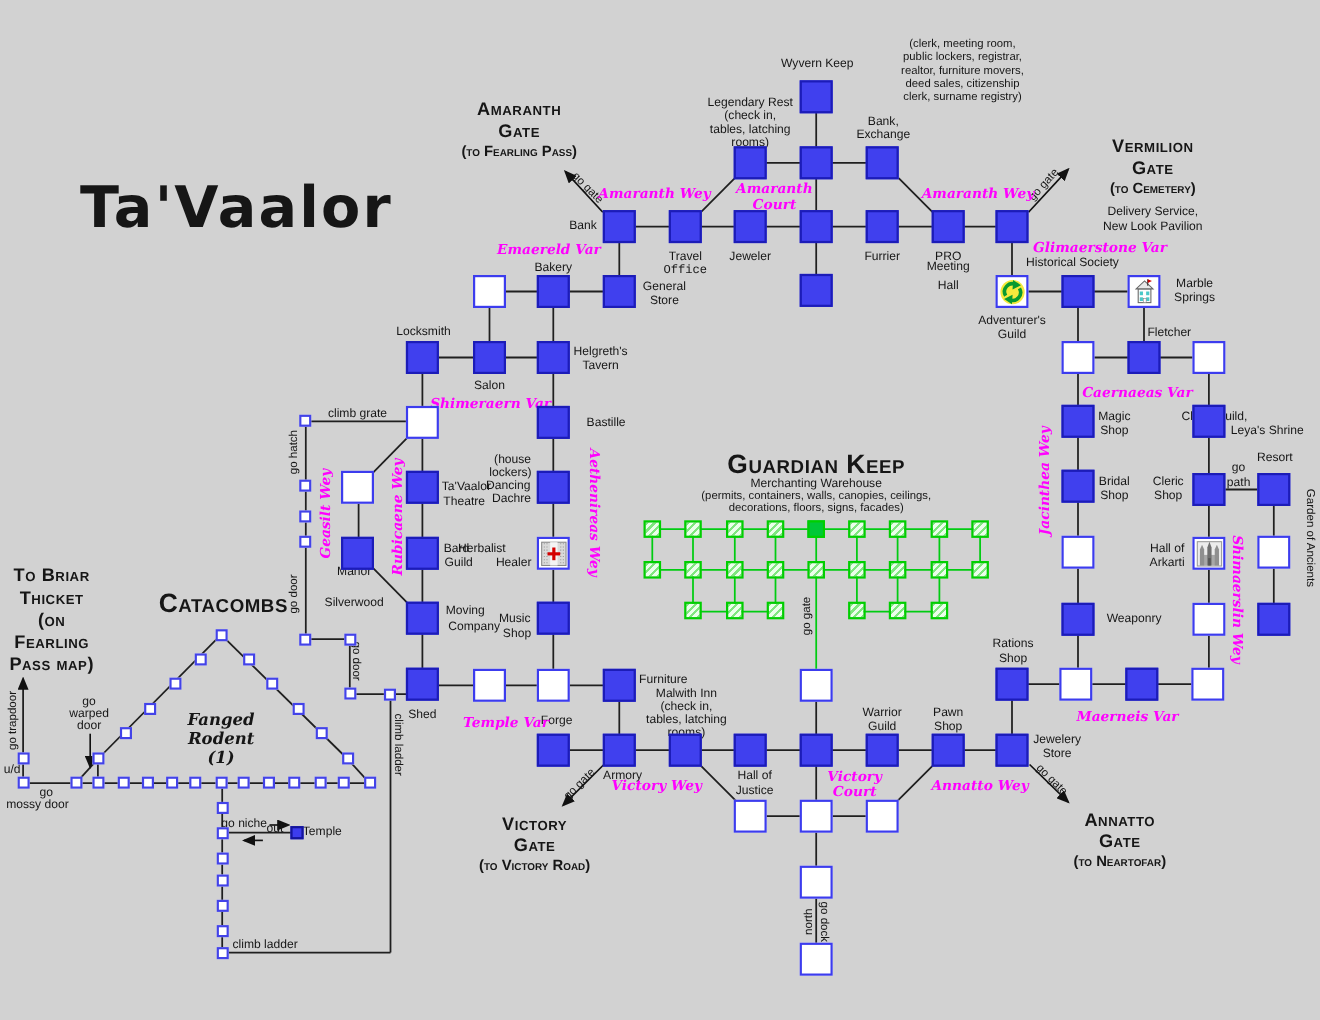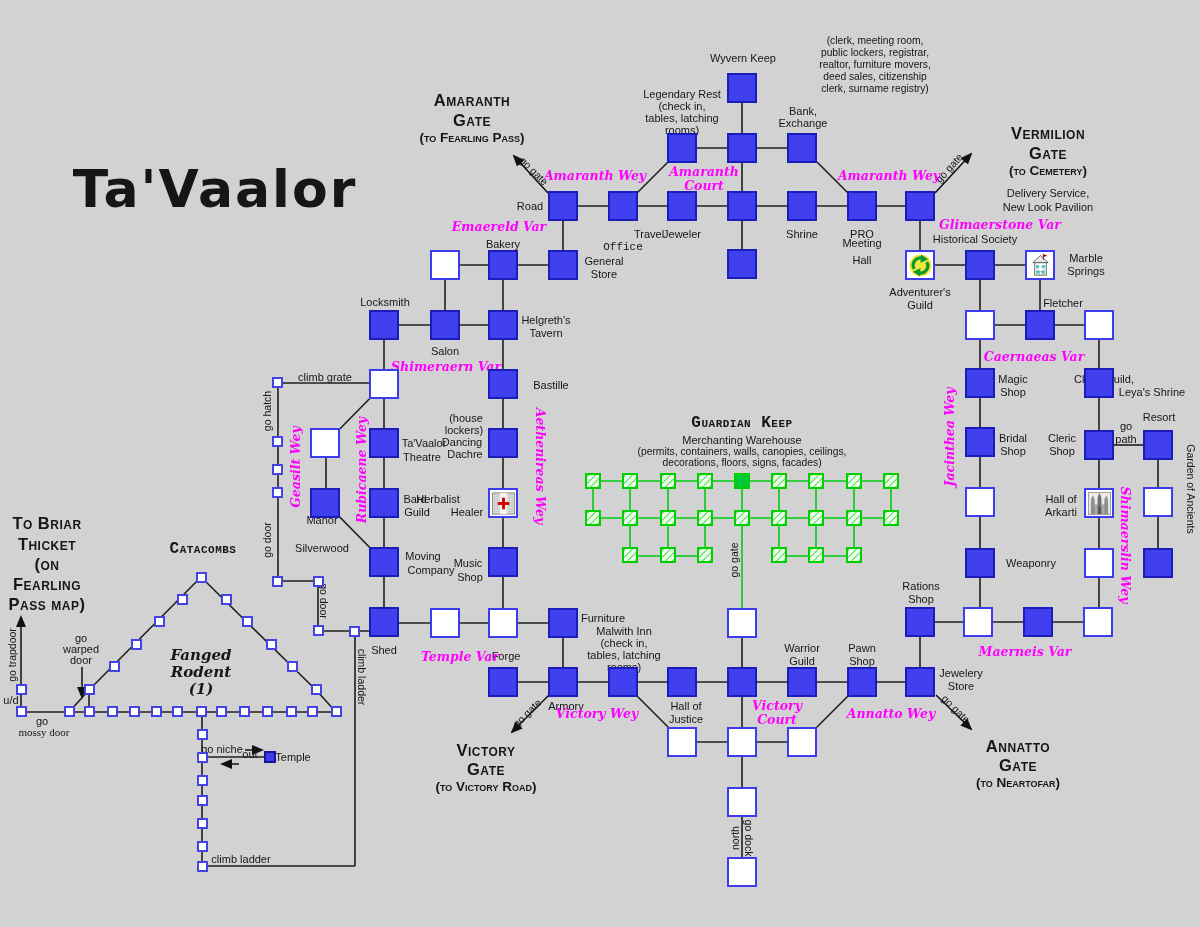--- a/index.html
+++ b/index.html
@@ -15,21 +15,21 @@
   .ngs{border:2px solid #00cf00;background:#00c837;}
   .nicon{background:#fff;border:2px solid #3c3cee;display:flex;align-items:center;justify-content:center;}
   .lbl{position:absolute;white-space:nowrap;color:#161616;line-height:1;}
   .s-b{font-size:11px;}
   .s-b10{font-size:10.3px;}
   .s-rb{font-size:10.5px;}
   .s-m,.s-mv{font-family:"DejaVu Serif",serif;font-style:italic;font-weight:bold;
              color:#ff00ff;font-size:12.5px;}
   .s-h16{font-weight:bold;font-size:16.5px;font-variant:small-caps;letter-spacing:.5px;}
   .s-h13{font-weight:bold;font-size:13.5px;font-variant:small-caps;}
-  .s-h17{font-weight:bold;font-size:16px;font-variant:small-caps;letter-spacing:.5px;font-family:Liberation Mono, monospace;}
+  .s-h17{font-weight:bold;font-size:24px;font-variant:small-caps;letter-spacing:.5px;}
   .s-t{font-family:"DejaVu Sans",sans-serif;font-weight:bold;font-size:52px;letter-spacing:2px;}
   .s-fi{font-family:"DejaVu Serif",serif;font-style:italic;font-weight:bold;font-size:15px;}
 </style>
 </head>
 <body>
 
 <div id="map">
   <svg id="wires" width="1200" height="927">
     <defs>
       <marker id="ah" markerWidth="12" markerHeight="10" refX="10" refY="5" orient="auto" markerUnits="userSpaceOnUse">
@@ -123,25 +123,25 @@
       <div class="lbl s-b10" style="left: 875px; top: 53px; transform: translate(-50%, -50%);">public lockers, registrar,</div>
       <div class="lbl s-b10" style="left: 875px; top: 65px; transform: translate(-50%, -50%);">realtor, furniture movers,</div>
       <div class="lbl s-b10" style="left: 875px; top: 77px; transform: translate(-50%, -50%);">deed sales, citizenship</div>
       <div class="lbl s-b10" style="left: 875px; top: 89px; transform: translate(-50%, -50%);">clerk, surname registry)</div>
       <div class="lbl s-b" style="left: 682px; top: 94px; transform: translate(-50%, -50%);">Legendary Rest</div>
       <div class="lbl s-b" style="left: 682px; top: 106px; transform: translate(-50%, -50%);">(check in,</div>
       <div class="lbl s-b" style="left: 682px; top: 118px; transform: translate(-50%, -50%);">tables, latching</div>
       <div class="lbl s-b" style="left: 682px; top: 130px; transform: translate(-50%, -50%);">rooms)</div>
       <div class="lbl s-b" style="left: 803px; top: 111px; transform: translate(-50%, -50%);">Bank,</div>
       <div class="lbl s-b" style="left: 803px; top: 123px; transform: translate(-50%, -50%);">Exchange</div>
-      <div class="lbl s-b" style="left: 530px; top: 206px; transform: translate(-50%, -50%);">Road</div>
-      <div class="lbl s-b" style="left: 649px; top: 234px; transform: translate(-50%, -50%); text-align: center;">Travel</div>
+      <div class="lbl s-b" style="left: 530px; top: 206px; transform: translate(-50%, -50%);">Bank</div>
+      <div class="lbl s-b" style="left: 623px; top: 234px; transform: translate(-50%, -50%); text-align: center;">Travel</div>
       <div class="lbl s-b" style="left: 623px; top: 247px; transform: translate(-50%, -50%); font-family: Liberation Mono, monospace;">Office</div>
       <div class="lbl s-b" style="left: 682px; top: 234px; transform: translate(-50%, -50%);">Jeweler</div>
-      <div class="lbl s-b" style="left: 802px; top: 234px; transform: translate(-50%, -50%);">Shrine</div>
+      <div class="lbl s-b" style="left: 802px; top: 234px; transform: translate(-50%, -50%);">Furrier</div>
       <div class="lbl s-b" style="left: 862px; top: 234px; transform: translate(-50%, -50%);">PRO</div>
       <div class="lbl s-b" style="left: 862px; top: 243px; transform: translate(-50%, -50%);">Meeting</div>
       <div class="lbl s-b" style="left: 862px; top: 260px; transform: translate(-50%, -50%);">Hall</div>
       <div class="lbl s-b" style="left: 604px; top: 261px; transform: translate(-50%, -50%);">General</div>
       <div class="lbl s-b" style="left: 604px; top: 274px; transform: translate(-50%, -50%);">Store</div>
       <div class="lbl s-b" style="left: 503px; top: 244px; transform: translate(-50%, -50%);">Bakery</div>
       <div class="lbl s-b" style="left: 1048px; top: 193px; transform: translate(-50%, -50%);">Delivery Service,</div>
       <div class="lbl s-b" style="left: 1048px; top: 207px; transform: translate(-50%, -50%);">New Look Pavilion</div>
       <div class="lbl s-b" style="left: 975px; top: 239px; transform: translate(-50%, -50%);">Historical Society</div>
       <div class="lbl s-b" style="left: 920px; top: 292px; transform: translate(-50%, -50%);">Adventurer's</div>
@@ -202,21 +202,21 @@
       <div class="lbl s-b" style="left: 322px; top: 548px; transform: translate(-50%, -50%);">Silverwood</div>
       <div class="lbl s-b" style="left: 322px; top: 520px; transform: translate(-50%, -50%);">Manor</div>
       <div class="lbl s-b" style="left: 384px; top: 650px; transform: translate(-50%, -50%);">Shed</div>
       <div class="lbl s-b" style="left: 325px; top: 377px; transform: translate(-50%, -50%);">climb grate</div>
       <div class="lbl s-b" style="left: 293px; top: 757px; transform: translate(-50%, -50%);">Temple</div>
       <div class="lbl s-b" style="left: 222px; top: 749px; transform: translate(-50%, -50%);">go niche</div>
       <div class="lbl s-b" style="left: 250px; top: 754px; transform: translate(-50%, -50%);">out</div>
       <div class="lbl s-b" style="left: 241px; top: 859px; transform: translate(-50%, -50%);">climb ladder</div>
       <div class="lbl s-b" style="left: 11px; top: 700px; transform: translate(-50%, -50%);">u/d</div>
       <div class="lbl s-b" style="left: 42px; top: 721px; transform: translate(-50%, -50%);">go</div>
-      <div class="lbl s-b" style="left: 44px; top: 732px; transform: translate(-50%, -50%); font-family: Liberation Serif, serif;">mossy door</div>
+      <div class="lbl s-b" style="left: 34px; top: 732px; transform: translate(-50%, -50%);">mossy door</div>
       <div class="lbl s-b" style="left: 81px; top: 638px; transform: translate(-50%, -50%);">go</div>
       <div class="lbl s-b" style="left: 81px; top: 649px; transform: translate(-50%, -50%);">warped</div>
       <div class="lbl s-b" style="left: 81px; top: 660px; transform: translate(-50%, -50%);">door</div>
       <div class="lbl s-b" style="left: 742px; top: 440px; transform: translate(-50%, -50%);">Merchanting Warehouse</div>
       <div class="lbl s-b10" style="left: 742px; top: 452px; transform: translate(-50%, -50%);">(permits, containers, walls, canopies, ceilings,</div>
       <div class="lbl s-b10" style="left: 742px; top: 463px; transform: translate(-50%, -50%);">decorations, floors, signs, facades)</div>
       <div class="lbl s-rb" style="left: 735px; top: 838px; transform: translate(-50%, -50%) rotate(-90deg);">north</div>
       <div class="lbl s-rb" style="left: 749px; top: 838px; transform: translate(-50%, -50%) rotate(90deg);">go dock</div>
       <div class="lbl s-rb" style="left: 534px; top: 171px; transform: translate(-50%, -50%) rotate(45deg);">go gate</div>
       <div class="lbl s-rb" style="left: 949px; top: 168px; transform: translate(-50%, -50%) rotate(-48deg);">go gate</div>

